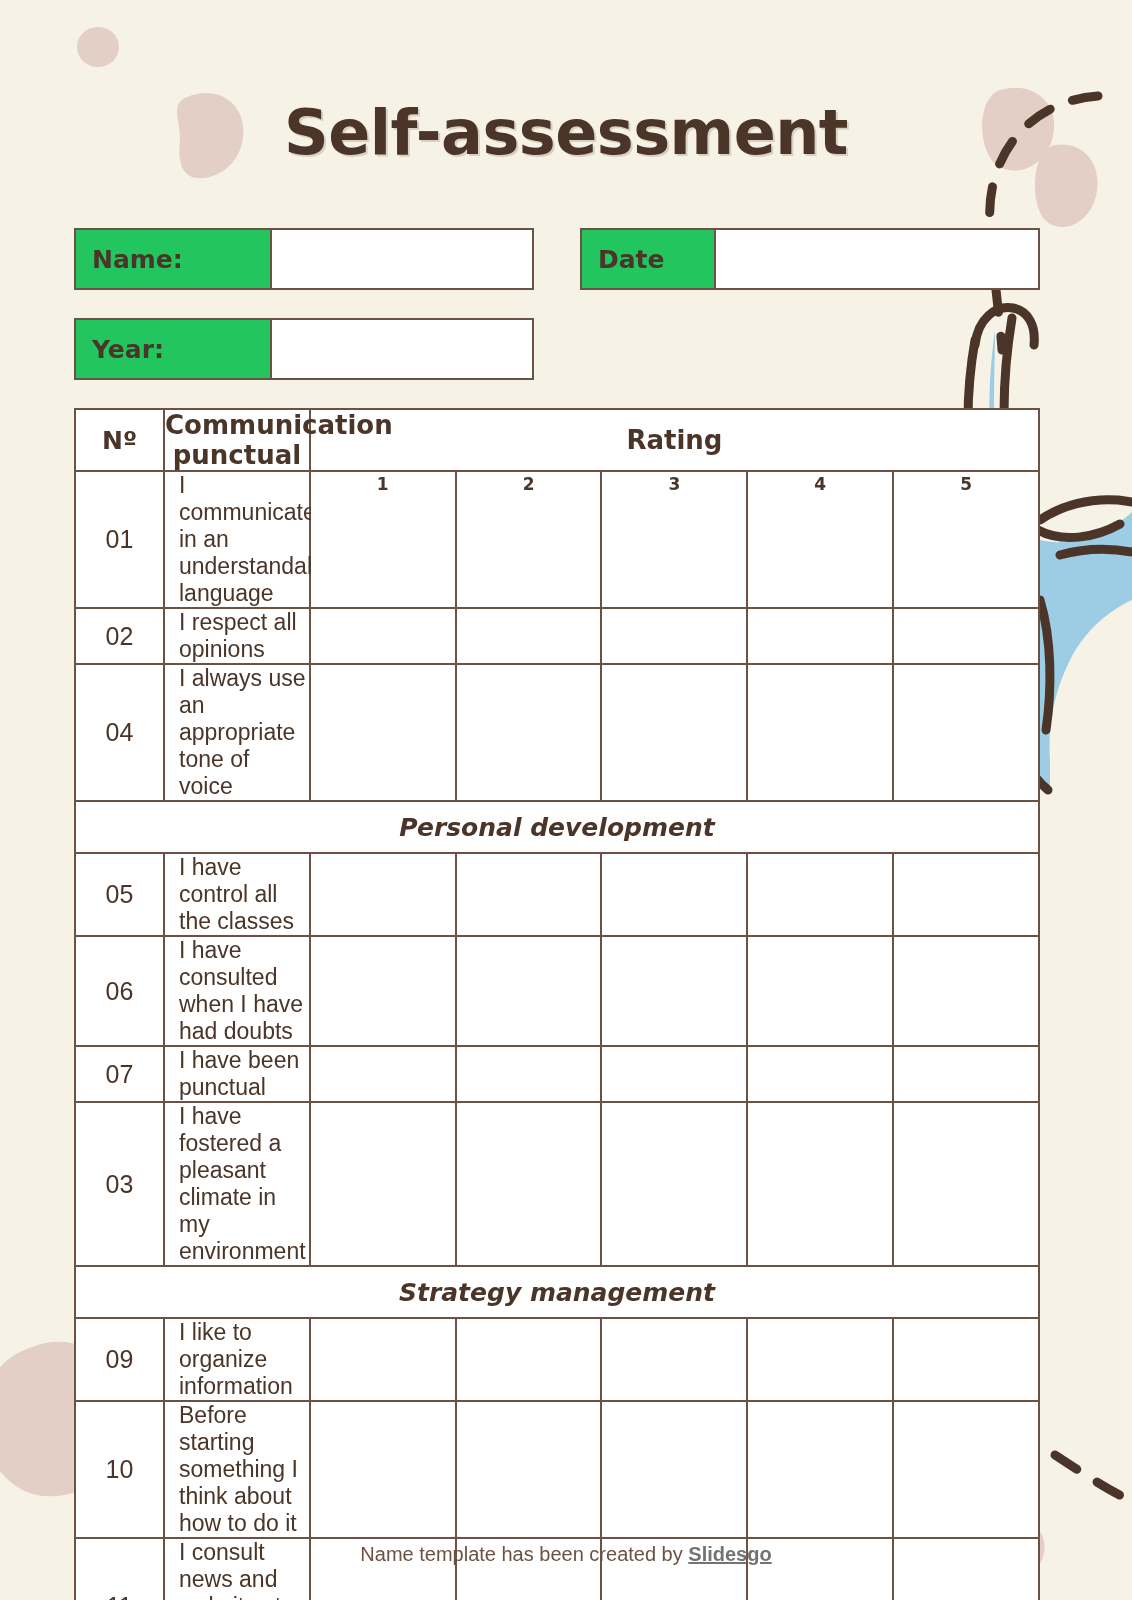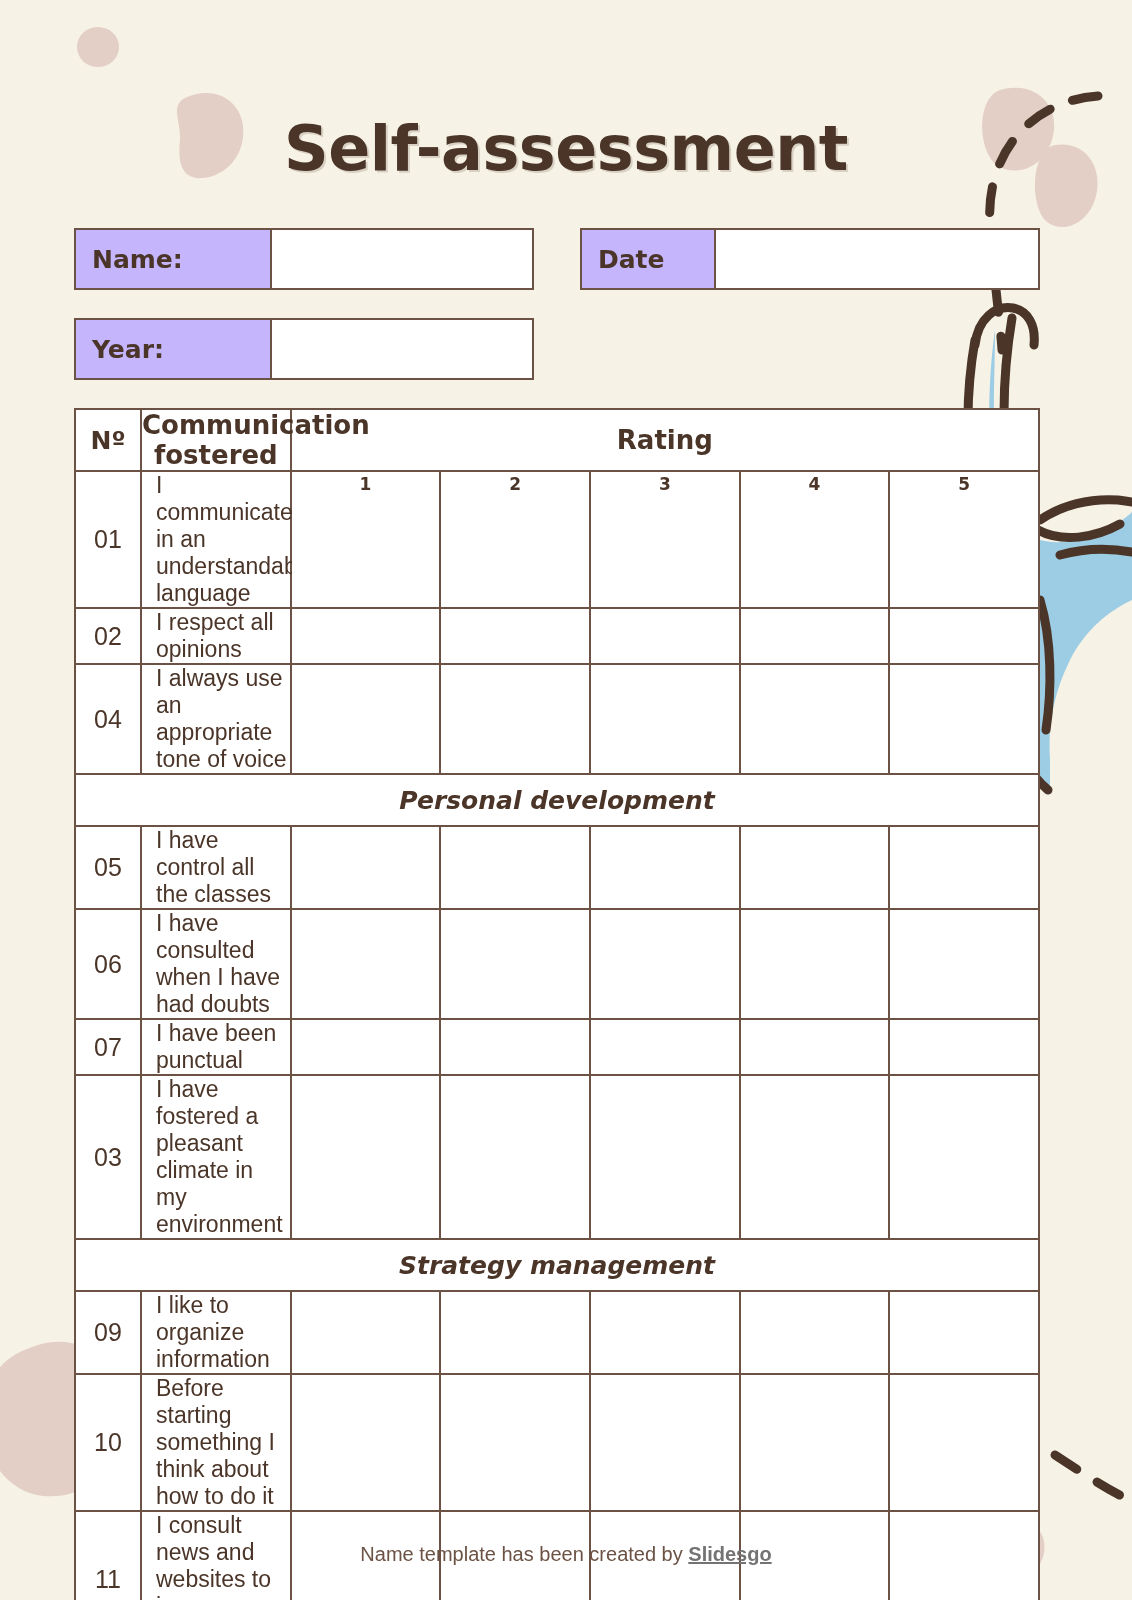--- a/index.html
+++ b/index.html
@@ -22,21 +22,21 @@
     z-index: 0;
     pointer-events: none;
   }
 
   
   .page {
     position: relative;
     z-index: 2;
     width: 1132px;
     height: 1600px;
-    padding: 16px;
+    padding: 0;
   }
 
   .title {
     text-align: center;
     color: #4a3528;
     font-size: 62px;
     font-weight: 700;
     letter-spacing: -0.5px;
     padding-top: 96px;
     font-family: "DejaVu Sans", sans-serif;
@@ -49,21 +49,21 @@
     top: 224px;
     left: 0;
     width: 1132px;
     height: 170px;
   }
 
   .fieldbox {
     position: absolute;
     display: flex;
     border: 2px solid #6b5244;
-    background: #c4b5fd;
+    background: #22c55e;
   }
 
   .fieldbox .label {
     display: flex;
     align-items: center;
     padding-left: 16px;
     color: #4a3528;
     font-size: 25px;
     font-weight: 700;
     font-family: "DejaVu Sans", sans-serif;
@@ -129,21 +129,21 @@
     font-size: 25px;
     text-align: center;
     height: 52px;
     font-style: italic;
   }
 
   
   .item-row td { height: 52px; }
 
   .cell-no {
-    width: 66px;
+    width: 89px;
     text-align: center;
     color: #4a3528;
     font-size: 25px;
     font-family: "Liberation Sans", sans-serif;
   }
 
   .cell-text {
     text-align: left;
     padding-left: 14px;
     color: #4a3528;
@@ -250,21 +250,21 @@
       <div class="value"></div>
     </div>
 
   </div>
 
   <div class="table-wrap">
     <table class="assessment">
       <tbody id="table-body">
           <tr class="hdr">
             <td class="cell-no no-col">Nº</td>
-            <td>Communication fostered</td>
+            <td>Communication punctual</td>
             <td colspan="5">Rating</td>
           </tr>
           <tr class="item-row">
             <td class="cell-no">01</td>
             <td class="cell-text">I communicate in an understandable language</td>
             <td class="cell-rate first-rate-cell">
               <span class="ratelabel">1</span>
             </td>
             <td class="cell-rate first-rate-cell">
               <span class="ratelabel">2</span>

